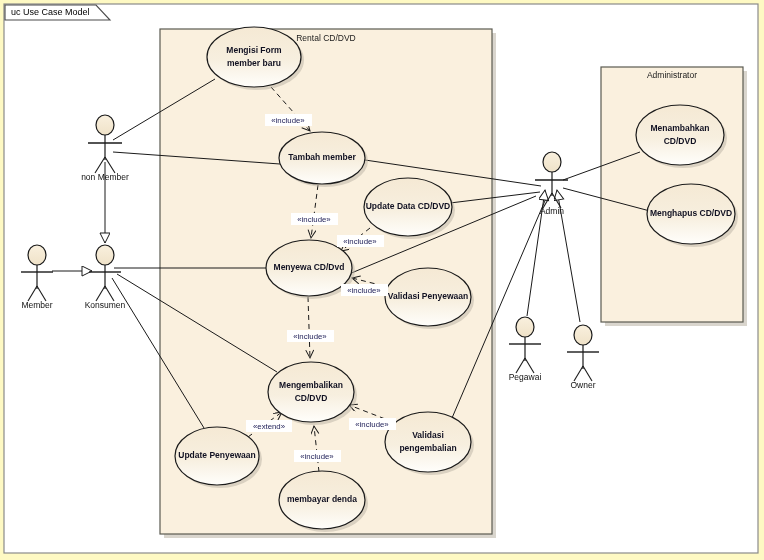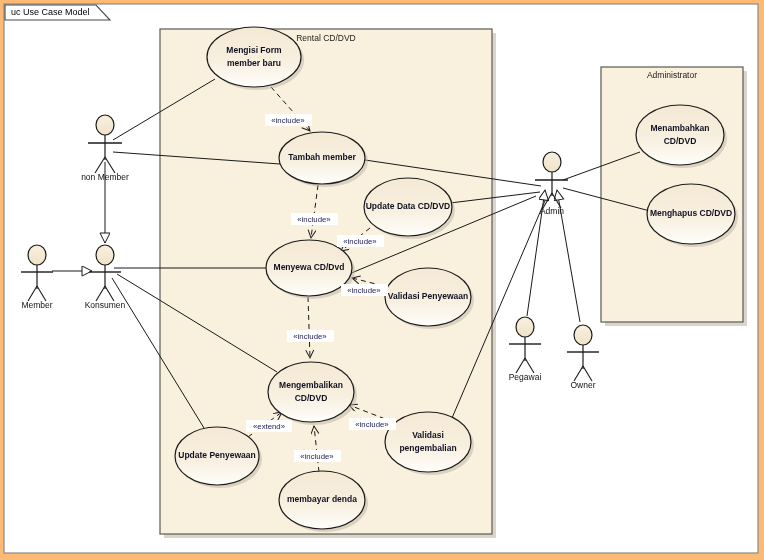--- a/index.html
+++ b/index.html
@@ -7,21 +7,21 @@
     padding: 0;
     background: #ffffff;
   }
   body {
     font-family: "Liberation Sans", sans-serif;
   }
   #canvas {
     position: relative;
     width: 764px;
     height: 560px;
-    background: #fdba74;
+    background: #fef9c3;
     overflow: hidden;
   }
   #diagram-svg {
     position: absolute;
     left: 0;
     top: 0;
     width: 764px;
     height: 560px;
   }
   .frame-label-text {

